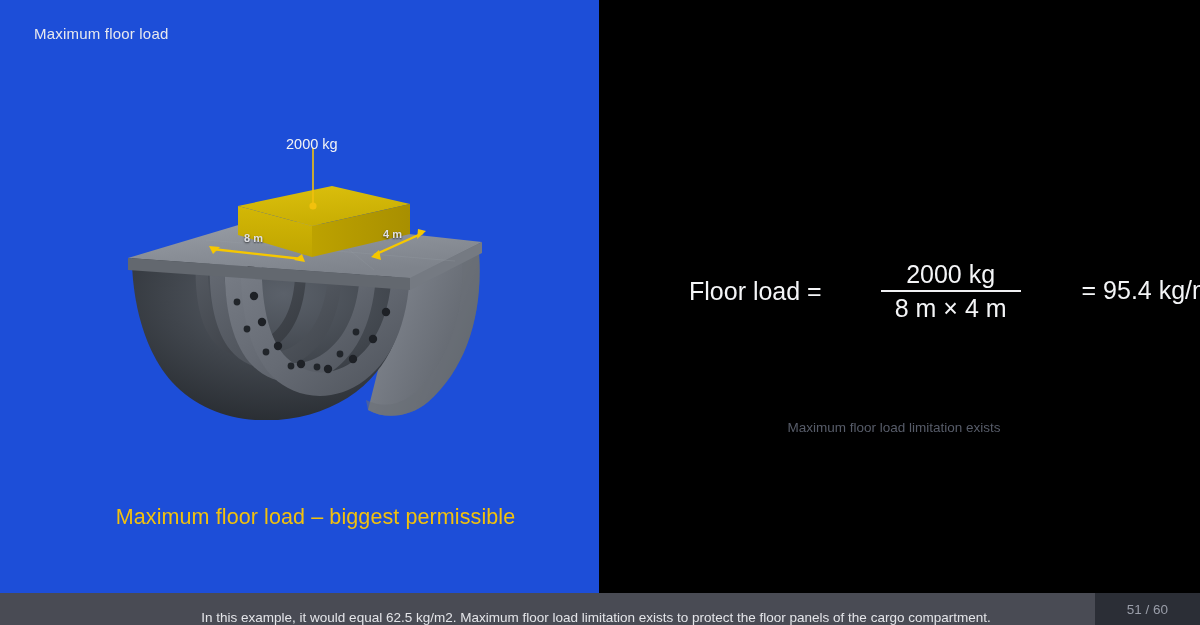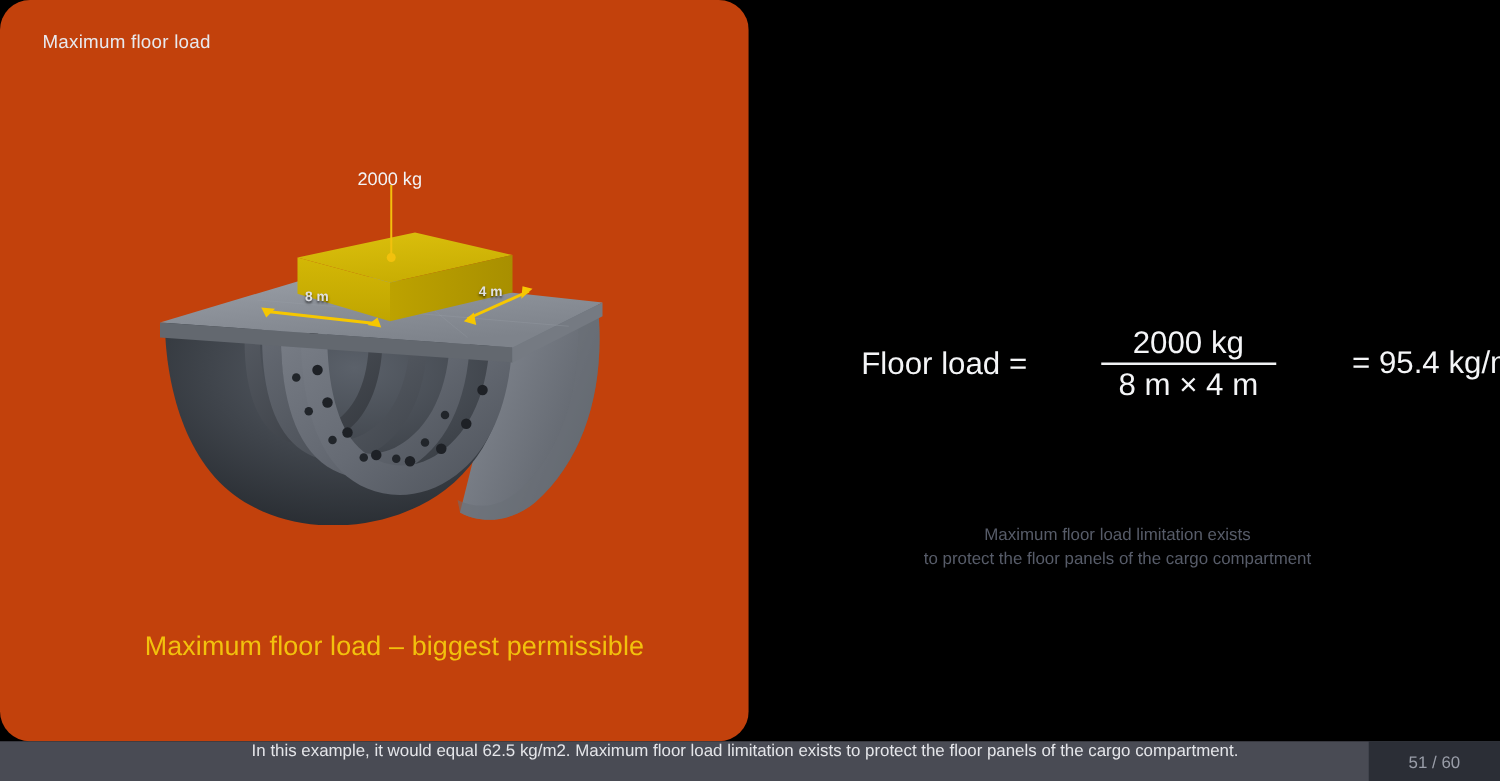--- a/index.html
+++ b/index.html
@@ -20,23 +20,22 @@
     height: 625px;
     background: #000000;
   }
 
   
   .panel-left {
     position: absolute;
     left: 0; top: 0;
     width: 599px;
     height: 593px;
-    background: #c2410c;
+    background: #1d4ed8;
     overflow: hidden;
-    border-radius: 24px;
   }
   .slide-title {
     position: absolute;
     left: 34px;
     top: 25px;
     font-size: 15px;
     color: #e8e9ee;
     letter-spacing: .2px;
     white-space: nowrap;
   }
@@ -150,21 +149,21 @@
 
   
   .caption-bar {
     position: absolute;
     left: 0;
     top: 593px;
     width: 1200px;
     height: 32px;
     background: #494b54;
     display: flex;
-    align-items: flex-start;
+    align-items: flex-end;
   }
   .caption-text {
     flex: 1;
     text-align: center;
     font-size: 13.5px;
     color: #e4e5e9;
     padding-left: 105px;
     padding-right: 8px;
     white-space: nowrap;
     overflow: hidden;
@@ -336,21 +335,20 @@
       <span class="fraction">
         <span class="numer">2000 kg</span>
         <span class="bar"></span>
         <span class="denom">8 m × 4 m</span>
       </span>
       <span class="formula-rhs"><span>= 95.4 kg/m</span><span class="sup">2</span></span>
     </div>
 
     <div class="sub-note">
       <span>Maximum floor load limitation exists</span>
-      <span>to protect the floor panels of the cargo compartment</span>
     </div>
   </div>
 
   <div class="caption-bar">
     <div class="caption-text">In this example, it would equal 62.5 kg/m2. Maximum floor load limitation exists to protect the floor panels of the cargo compartment.</div>
     <div class="page-counter">51 / 60</div>
   </div>
 
 </div>
 

